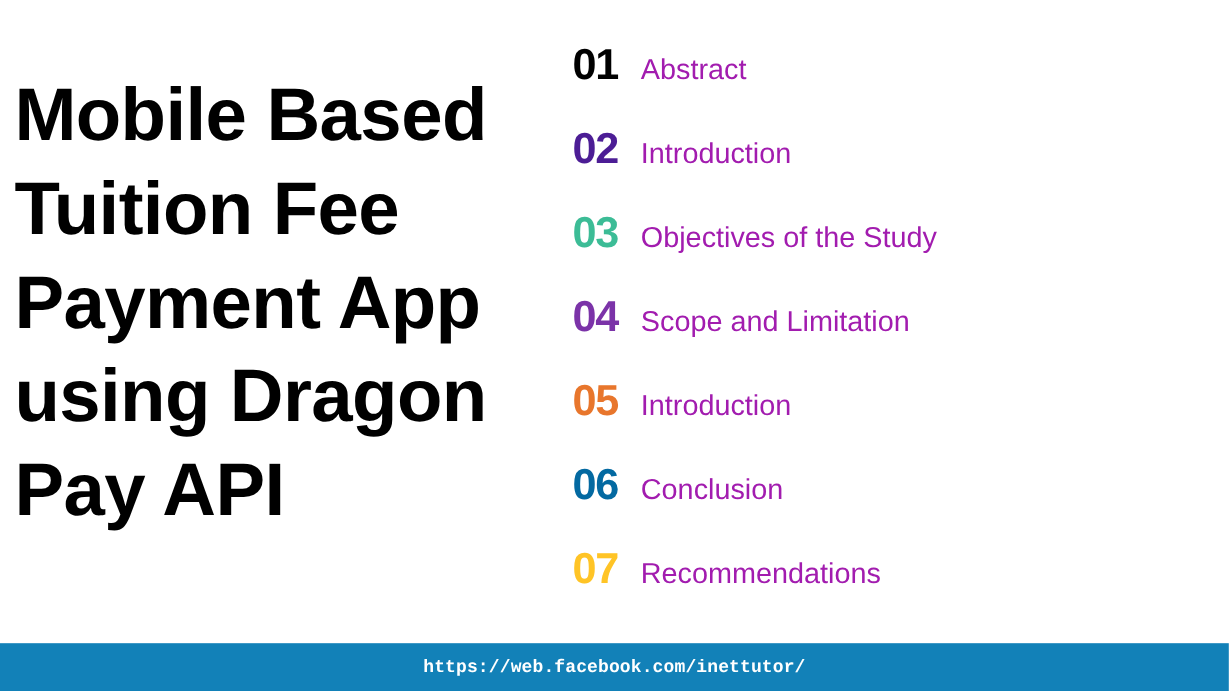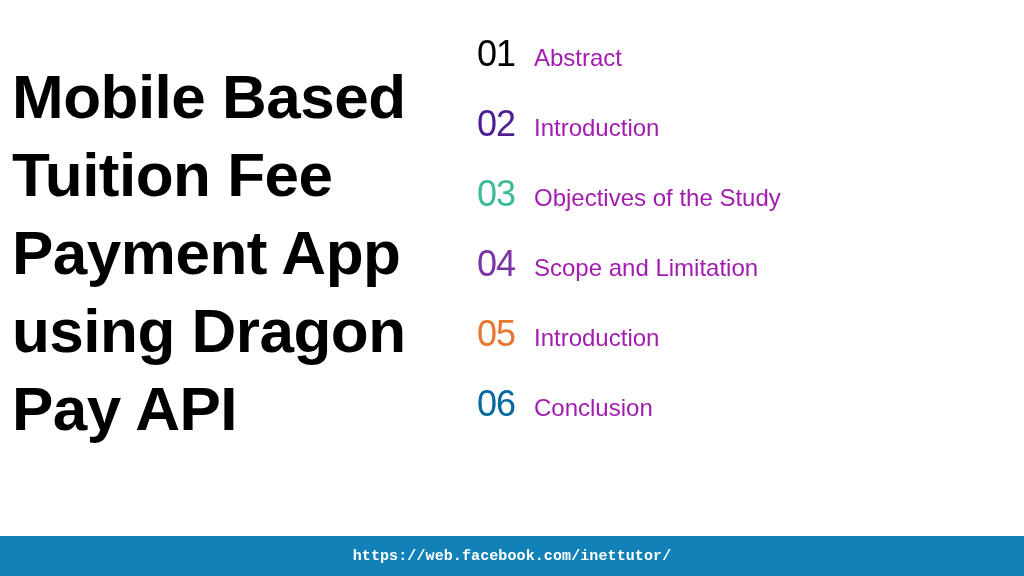--- a/index.html
+++ b/index.html
@@ -51,21 +51,21 @@
     width: 544px;
   }
   .agenda-item {
     display: flex;
     align-items: baseline;
     height: 70px;
   }
   .agenda-num {
     font-family: "Liberation Sans", sans-serif;
     font-size: 36px;
-    font-weight: 400;
+    font-weight: 700;
     line-height: 36px;
     letter-spacing: -1px;
     width: 64px;
     flex: 0 0 64px;
     text-align: left;
     padding-left: 7px;
     box-sizing: border-box;
   }
   .agenda-label {
     font-family: "Liberation Sans", sans-serif;
@@ -130,20 +130,24 @@
     <div class="agenda-item">
       <span class="agenda-num" style="color: rgb(232, 118, 44);">05</span>
       <span class="agenda-label">Introduction</span>
     </div>
 
     <div class="agenda-item">
       <span class="agenda-num" style="color: #0369a1;">06</span>
       <span class="agenda-label">Conclusion</span>
     </div>
 
+    <div class="agenda-item">
+      <span class="agenda-num" style="color: rgb(255, 196, 38);">07</span>
+      <span class="agenda-label">Recommendations</span>
+    </div>
 
   </div>
 
   <div class="footer-bar" style="background: rgb(18, 129, 184);">
     <span class="footer-url" style="color: rgb(255, 255, 255);">https://web.facebook.com/inettutor/</span>
   </div>
 
 </div>
 
 </body></html>

